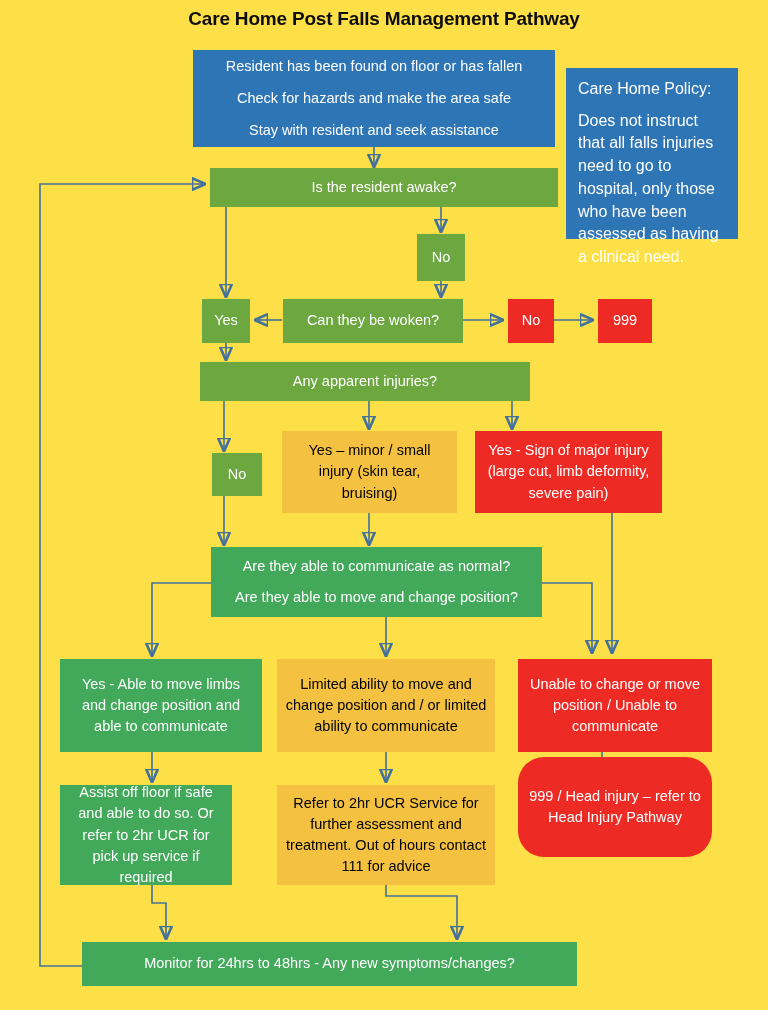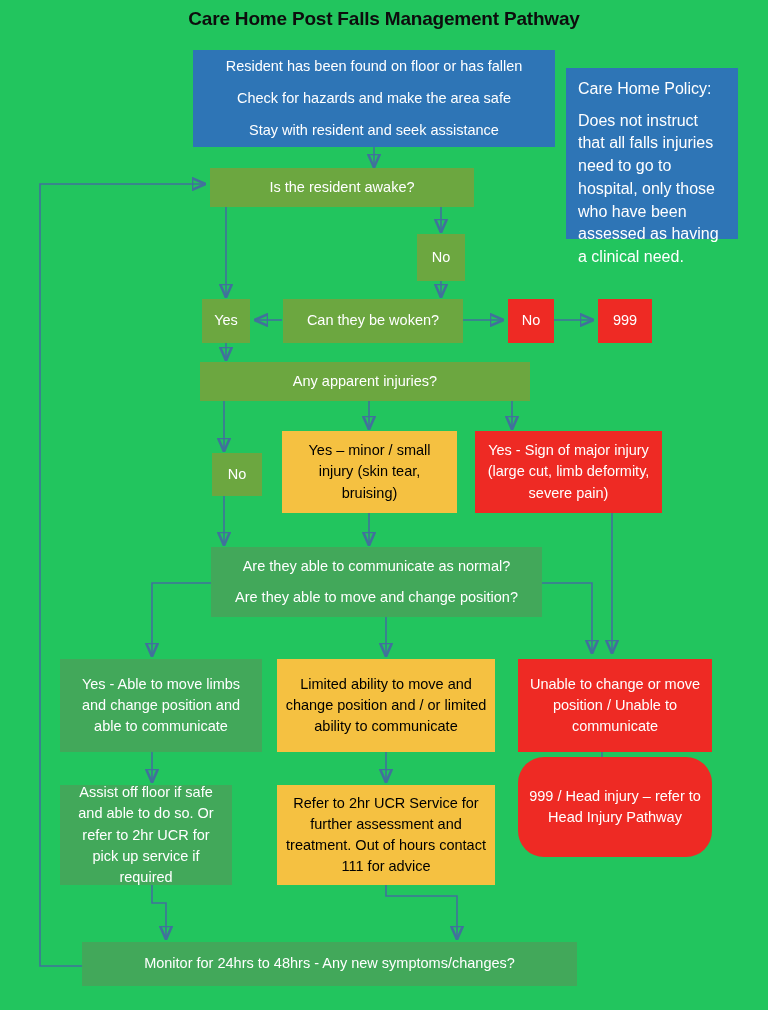--- a/index.html
+++ b/index.html
@@ -1,17 +1,17 @@
 <!DOCTYPE html>
 <html><head>
 <meta charset="utf-8">
 <style>
   html,body{margin:0;padding:0;background:#ffffff;}
   body{font-family:"Liberation Sans","DejaVu Sans",sans-serif;}
-  #page{position:relative;width:768px;height:1010px;background:#22c55e;overflow:hidden;}
+  #page{position:relative;width:768px;height:1010px;background:#fde047;overflow:hidden;}
 
   .title{
     position:absolute;left:0;top:8px;width:768px;text-align:center;
     font-size:19px;font-weight:bold;color:#0d0d0d;letter-spacing:-0.2px;
   }
 
   .node{
     position:absolute;box-sizing:border-box;
     display:flex;align-items:center;justify-content:center;
     text-align:center;line-height:1.45;
@@ -105,21 +105,21 @@
       <span class="line" style="margin-top:11px;">Check for hazards and make the area safe</span>
       <span class="line" style="margin-top:11px;">Stay with resident and seek assistance</span>
     </div>
   </div>
 
   <div class="policy" style="position:absolute;left:566px;top:68px;width:172px;height:171px;box-sizing:border-box;">
     <p class="ph">Care Home Policy:</p>
     <p class="pb">Does not instruct that all falls injuries need to go to hospital, only those who have been assessed as having a clinical need.</p>
   </div>
 
-  <div class="node green" style="left:210px;top:168px;width:264px;height:39px;font-size:14.5px;">
+  <div class="node green" style="left:210px;top:168px;width:348px;height:39px;font-size:14.5px;">
     <span>Is the resident awake?</span>
   </div>
 
   <div class="node green" style="left:417px;top:234px;width:48px;height:47px;font-size:14.5px;">
     <span>No</span>
   </div>
 
   <div class="node green" style="left:202px;top:299px;width:48px;height:44px;font-size:14.5px;">
     <span>Yes</span>
   </div>

